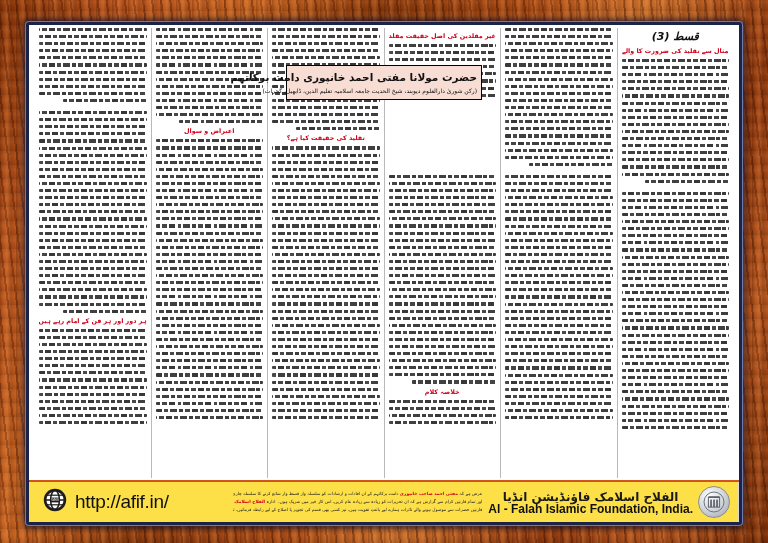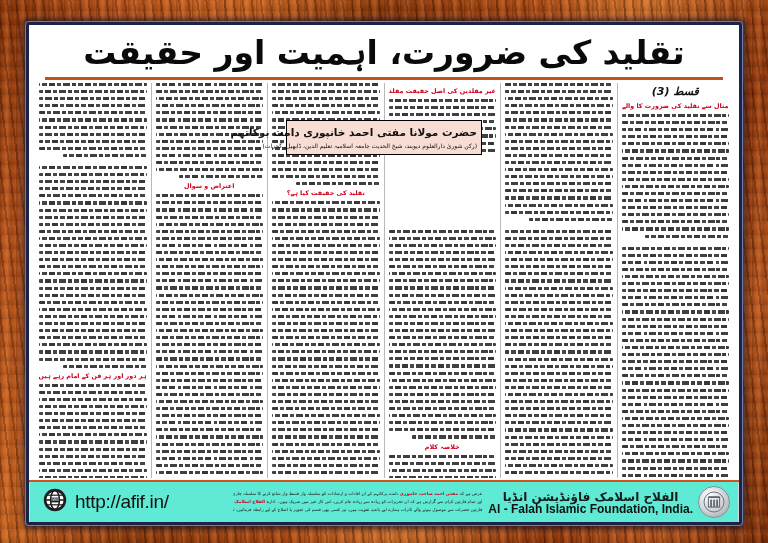--- a/index.html
+++ b/index.html
@@ -105,21 +105,21 @@
     font-size:10.5px;font-weight:700;color:#111;line-height:15px;
     white-space:nowrap;letter-spacing:-.2px;
   }
   #byline-sub{
     font-size:6px;color:#111;line-height:10px;margin-top:1px;
     white-space:nowrap;letter-spacing:-.2px;
   }
   
   #footer{
     flex:0 0 auto;height:42px;box-sizing:border-box;
-    background:#5eead4;border-top:2px solid #d0551c;
+    background:#fde047;border-top:2px solid #d0551c;
     display:flex;align-items:stretch;
   }
   #fl{
     flex:0 0 185px;display:flex;align-items:center;gap:7px;padding-left:12px;
     border-left:1px solid #d8d8d8;
   }
   #globe{flex:0 0 auto;}
   #url{
     font-family:"Liberation Sans",sans-serif;
     font-size:19px;color:#111;letter-spacing:-.3px;font-weight:400;
@@ -153,24 +153,20 @@
     background:radial-gradient(circle at 35% 30%,#fefefe 0%,#c8ccd2 60%,#9aa0a8 100%);
     display:flex;align-items:center;justify-content:center;
   }
 </style>
 </head>
 <body>
 
 <div id="page">
   <div id="sheetwrap">
 
-    <div id="masthead">
-      <div id="main-title">تقلید کی ضرورت، اہمیت اور حقیقت</div>
-      <div id="title-rule"></div>
-    </div>
 
     <div id="sheet">
 
       <div id="byline">
         <div id="byline-name">حضرت مولانا مفتی احمد خانپوری دامت برکاتہم</div>
         <div id="byline-sub">(رکن شوریٰ دارالعلوم دیوبند، شیخ الحدیث جامعہ اسلامیہ تعلیم الدین، ڈابھیل، گجرات)</div>
       </div>
 
       <div id="cols">
 

